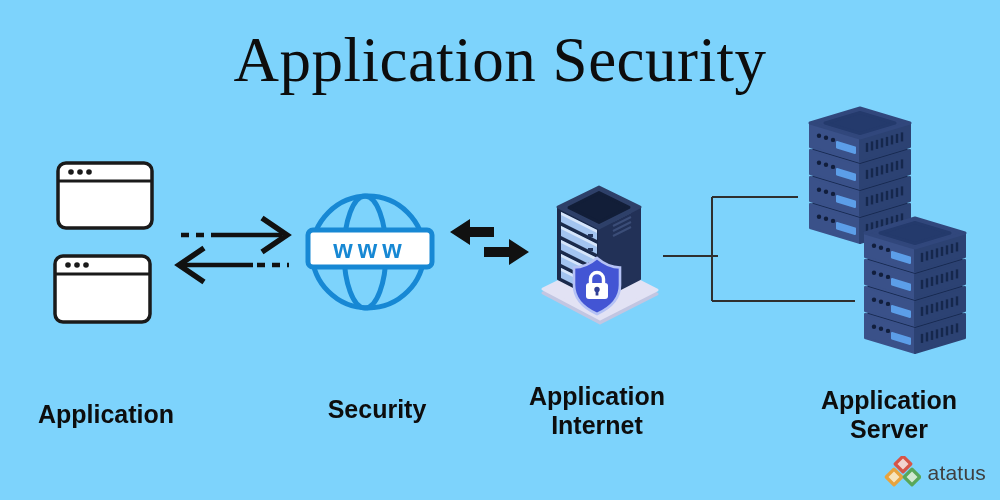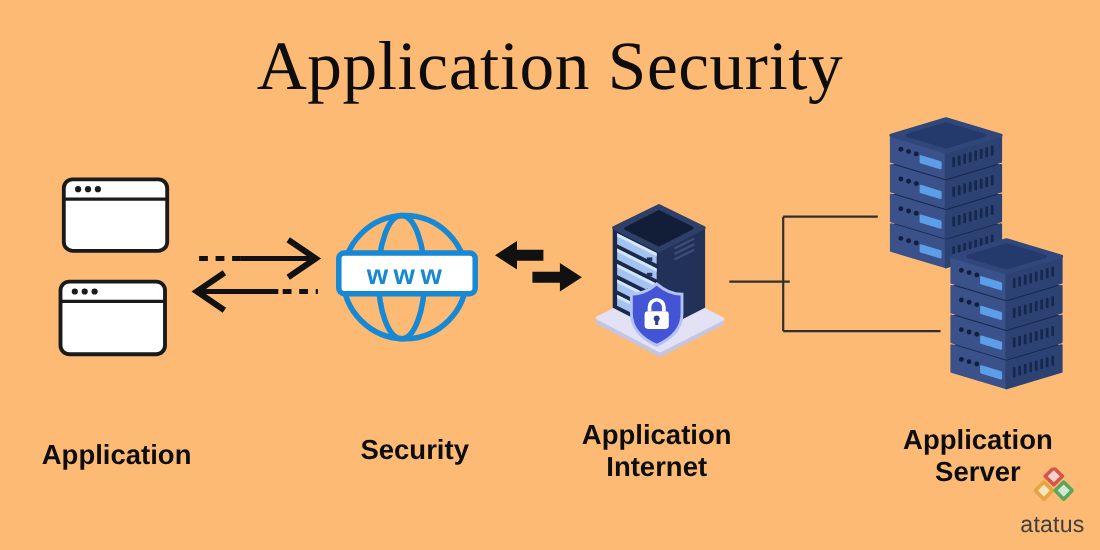--- a/index.html
+++ b/index.html
@@ -1,19 +1,19 @@
 <!DOCTYPE html>
 <html><head>
 <meta charset="utf-8">
 <style>
   html,body{margin:0;padding:0;}
   .stage{
     position:relative;
     width:1000px;height:500px;
-    background:#fdba74;
+    background:#7dd3fc;
     overflow:hidden;
     font-family:"Liberation Sans", sans-serif;
   }
   .title{
     position:absolute;
     left:0; top:24px; width:100%;
     text-align:center;
     font-family:"Liberation Serif", serif;
     font-size:63px;
     font-weight:400;
@@ -30,21 +30,20 @@
     line-height:29px;
     white-space:nowrap;
   }
   .scene{position:absolute;left:0;top:0;}
   .logo{
     position:absolute;
     right:14px; bottom:10px;
     display:flex;
     align-items:center;
     gap:7px;
-    flex-direction:column;
   }
   .logo-text{
     font-size:21px;
     font-weight:500;
     color:#3f3f3f;
     letter-spacing:0.2px;
   }
 </style>
 </head>
 <body>

